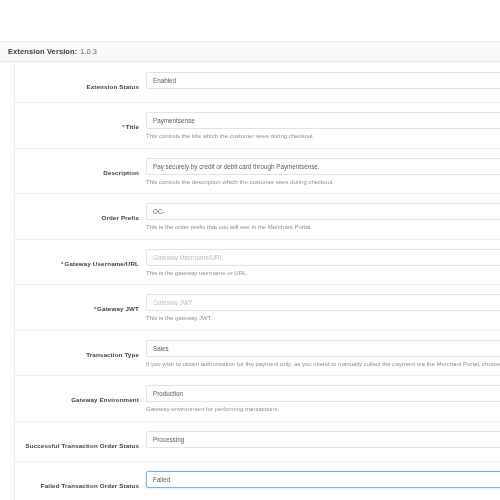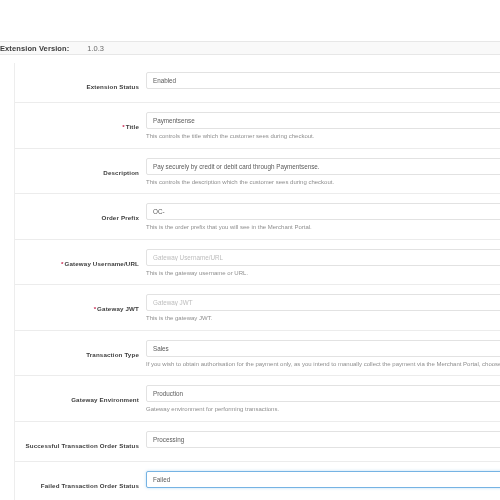--- a/index.html
+++ b/index.html
@@ -19,38 +19,39 @@
     height: 500px;
     background: #ffffff;
   }
 
   
   .version-bar {
     position: absolute;
     left: 0;
     top: 41px;
     width: 500px;
-    height: 14px;
+    height: 21px;
     background: #f9f9f9;
     border-top: 1px solid #e7e7e7;
     border-bottom: 1px solid #e7e7e7;
     display: flex;
     align-items: center;
+    padding-left: 8px;
     white-space: nowrap;
   }
   .version-label {
     font-size: 7.5px;
     font-weight: bold;
     color: #3a3a3a;
     letter-spacing: 0.1px;
   }
   .version-value {
     font-size: 7.5px;
     color: #6b6b6b;
-    margin-left: 18px;
+    margin-left: 3px;
   }
 
   
   .form-panel {
     position: absolute;
     left: 14px;
     top: 63px;
     width: 600px;
     border-left: 1px solid #ededed;
   }

